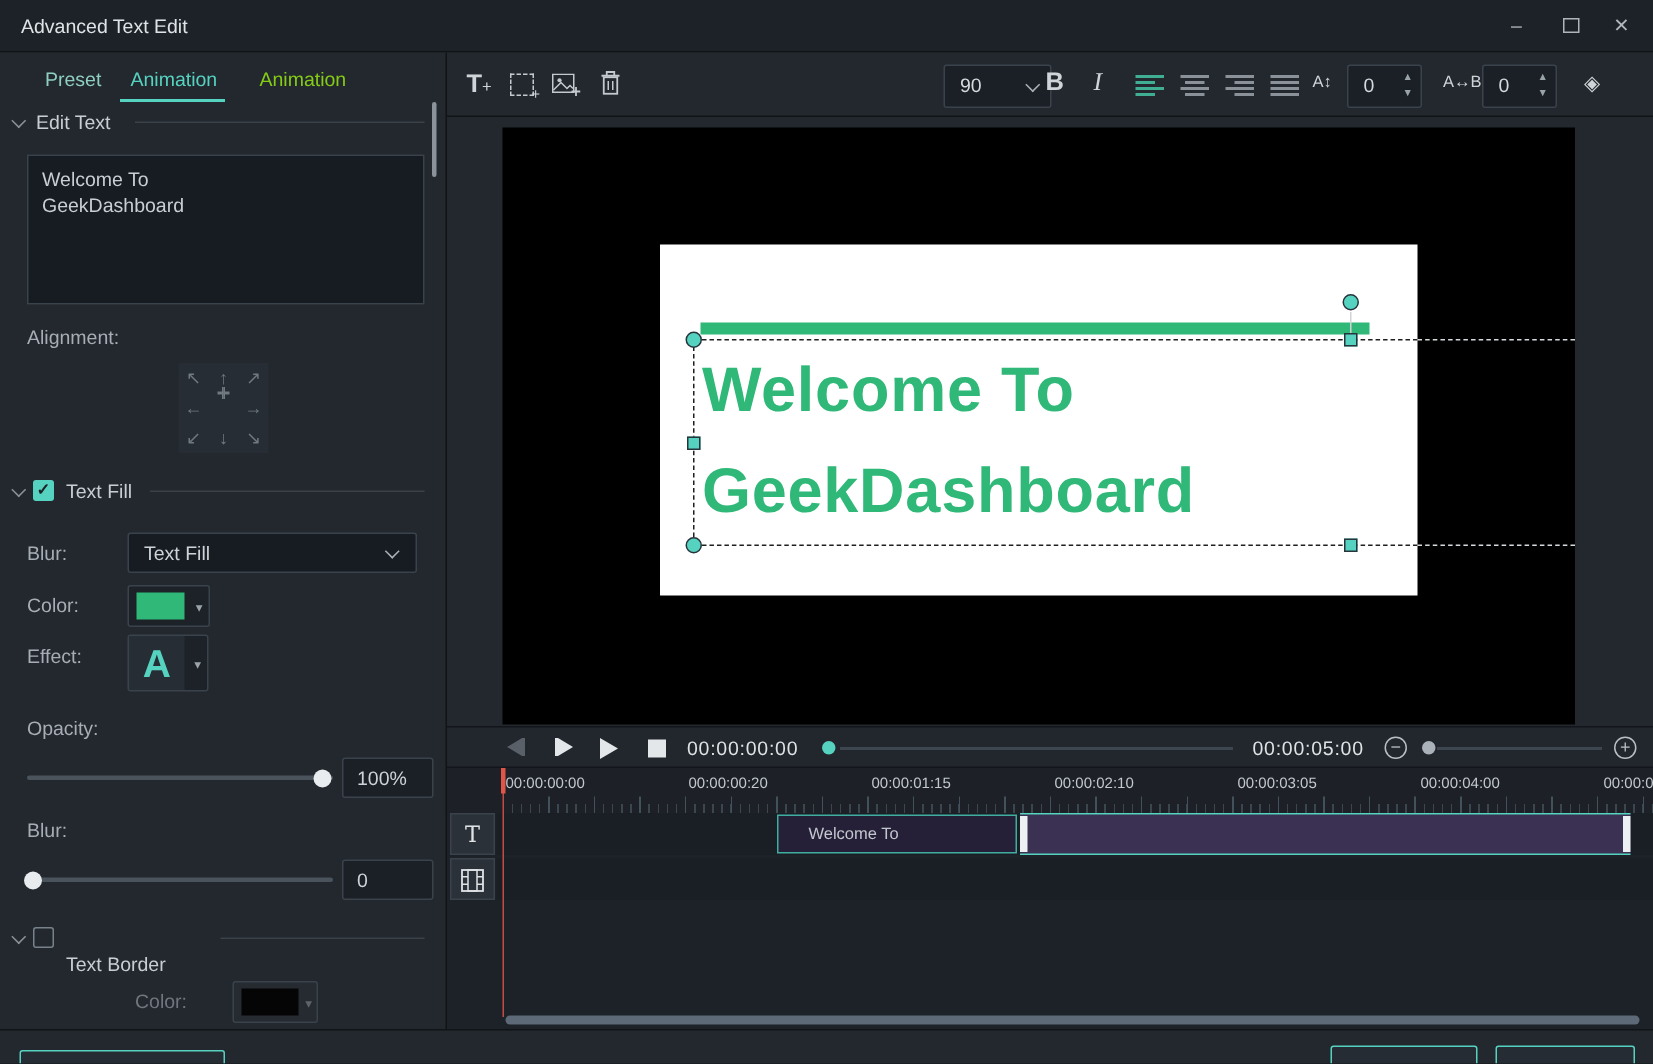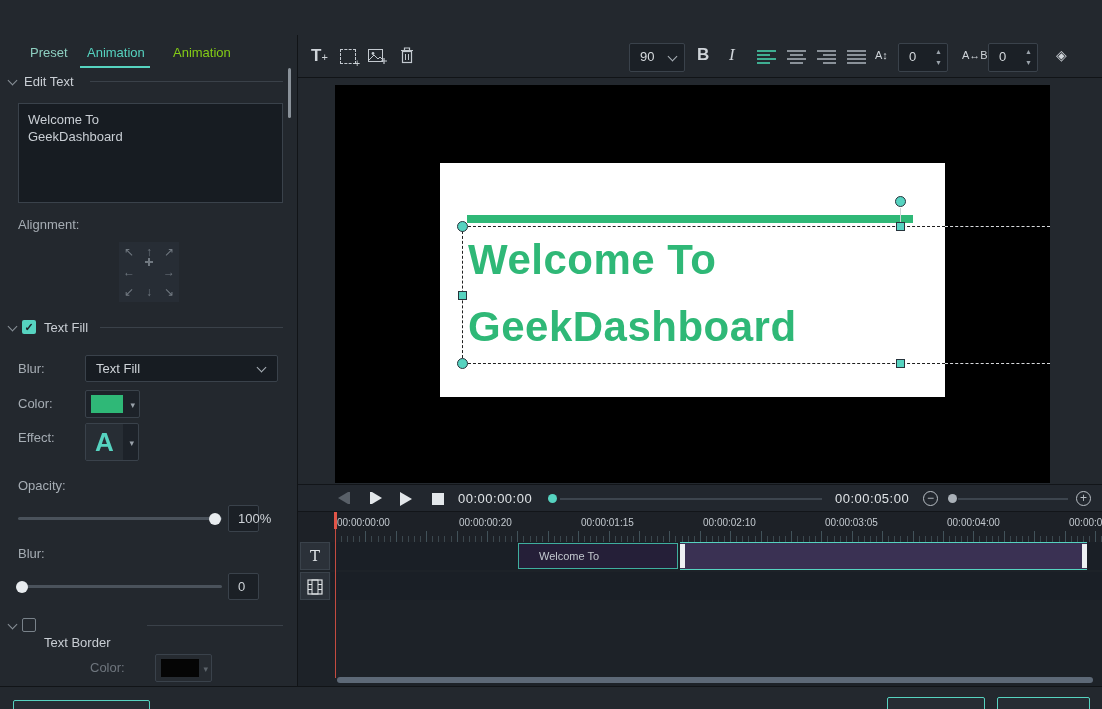--- a/index.html
+++ b/index.html
@@ -55,21 +55,21 @@
   .select .val { position:absolute; left:10px; top:5px; }
   .chev { position:absolute; width:7px; height:7px; border-right:1.5px solid #aab1b8;
           border-bottom:1.5px solid #aab1b8; transform:rotate(45deg); }
 
   .swatch-btn { position:absolute; background:#1d2229; border:1px solid #3a424b; border-radius:2px; }
   .swatch { position:absolute; left:5px; top:4px; }
   .drop-arrow { position:absolute; font-size:9px; color:#9aa2aa; }
 
   .slider-track { position:absolute; height:3px; background:#4a525b; border-radius:2px; }
   .slider-handle { position:absolute; width:12px; height:12px; border-radius:50%; background:#e8ecef; }
-  .value-box { position:absolute; width:31px; height:27px; background:#1b2026; border:1px solid #3a424b;
+  .value-box { position:absolute; width:61px; height:27px; background:#1b2026; border:1px solid #3a424b;
                border-radius:2px; color:#ced3d8; font-size:13px; line-height:25px; padding-left:9px; }
 
   
   .bottom-bar { position:absolute; left:0; top:686px; width:1102px; height:23px; background:#23282e;
                 border-top:1px solid #111417; }
   .cut-btn { position:absolute; border:1px solid #56d3c0; background:#262c33; border-radius:2px; height:24px; }
 
   
   .toolbar { position:absolute; left:298px; top:35px; width:804px; height:43px; background:#23282e;
              border-bottom:1px solid #111417; }
@@ -128,20 +128,26 @@
   .clip { position:absolute; font-size:11px; color:#c2c8ce; }
   .playhead-line { position:absolute; left:37px; top:0; width:1px; height:166px; background:#c44b40; }
   .playhead-stub { position:absolute; left:36px; top:0; width:3px; height:17px; background:#e05548; }
   .h-scroll { position:absolute; left:39px; top:165px; width:756px; height:6px; background:#5d6977; border-radius:3px; }
 </style>
 </head>
 <body>
 
 <div class="app">
 
+  <div class="titlebar">
+    <div class="title">Advanced Text Edit</div>
+    <div class="winbtn min"><span>–</span></div>
+    <div class="winbtn max"><span class="box"></span></div>
+    <div class="winbtn close"><span>✕</span></div>
+  </div>
 
   <div class="left-panel">
     <div class="tab" style="left:30px; color:#8ecfc0;">Preset</div>
     <div class="tab" style="left:87px; color:#56d3c0;">Animation</div>
     <div class="tab-underline"></div>
     <div class="tab" style="left:173px; color:#84cc16;">Animation</div>
     <div class="panel-scrollthumb"></div>
 
     <i class="sec-chevron" style="left:9px; top:42px;"></i>
     <div class="sec-label" style="left:24px; top:39px;">Edit Text</div>
@@ -220,21 +226,21 @@
           <path d="M16 9 v6 M13 12 h6" stroke="#c3c9cf" stroke-width="1.2"></path>
         </svg>
     </div>
     <div class="tb-ic" style="left:102px; top:12px;">
       <svg width="14" height="17" viewBox="0 0 14 17">
           <path d="M1 3.5 h12 M4.5 3 v-2 h5 v2" fill="none" stroke="#c3c9cf" stroke-width="1.2"></path>
           <rect x="2.5" y="4.5" width="9" height="11" fill="none" stroke="#c3c9cf" stroke-width="1.2"></rect>
           <path d="M5.5 7 v6 M8.5 7 v6" stroke="#c3c9cf"></path>
         </svg>
     </div>
-    <div class="tb-select" style="left:331px; width:56px;">
+    <div class="tb-select" style="left:331px; width:72px;">
       <span style="position:absolute; left:10px; top:5px;">90</span>
       <i class="chev" style="position:absolute; right:8px; top:9px;"></i>
     </div>
     <div class="tb-ic" style="left:399px; top:10px; font-size:17px; font-weight:bold;">B</div>
     <div class="tb-ic" style="left:431px; top:10px; font-size:17px; font-style:italic; font-family:'Liberation Serif',serif;">I</div>
     <div class="align-ic active" style="left:459px;">
         <i style="width:19px;"></i>
         <i style="width:13px;"></i>
         <i style="width:19px;"></i>
         <i style="width:13px;"></i>

